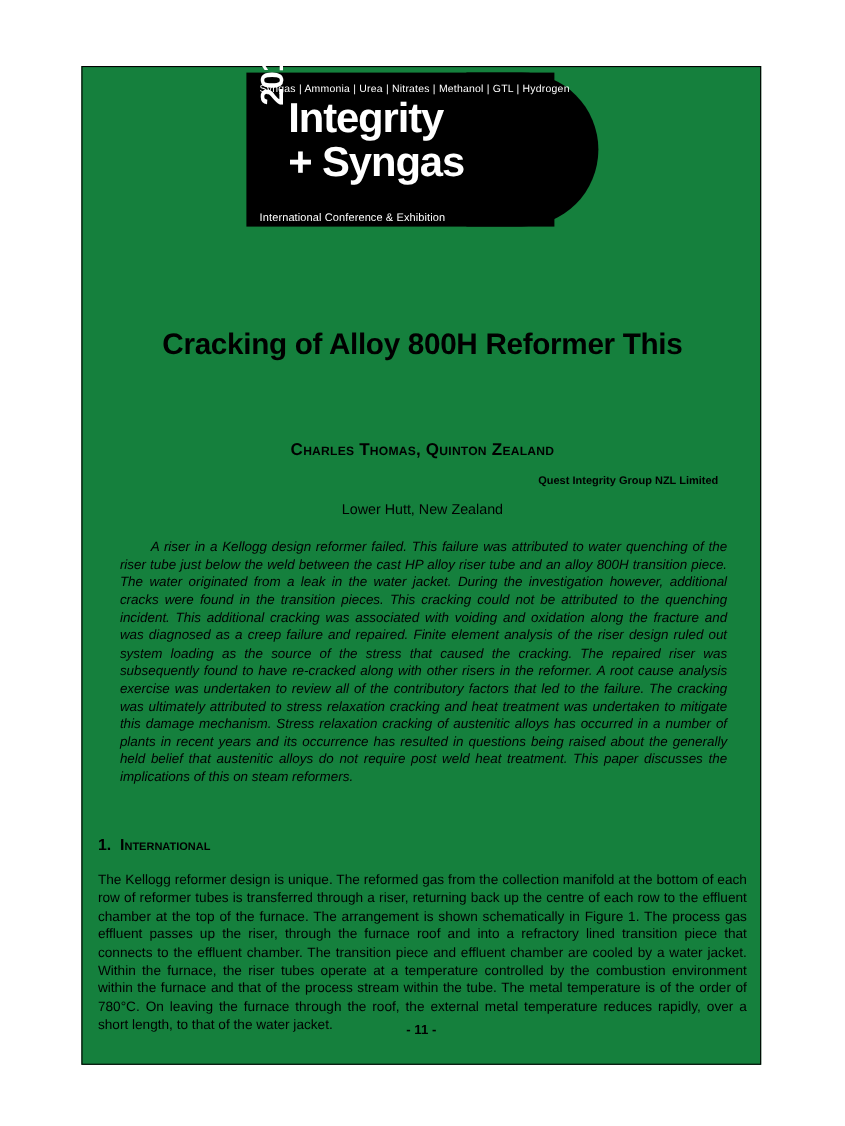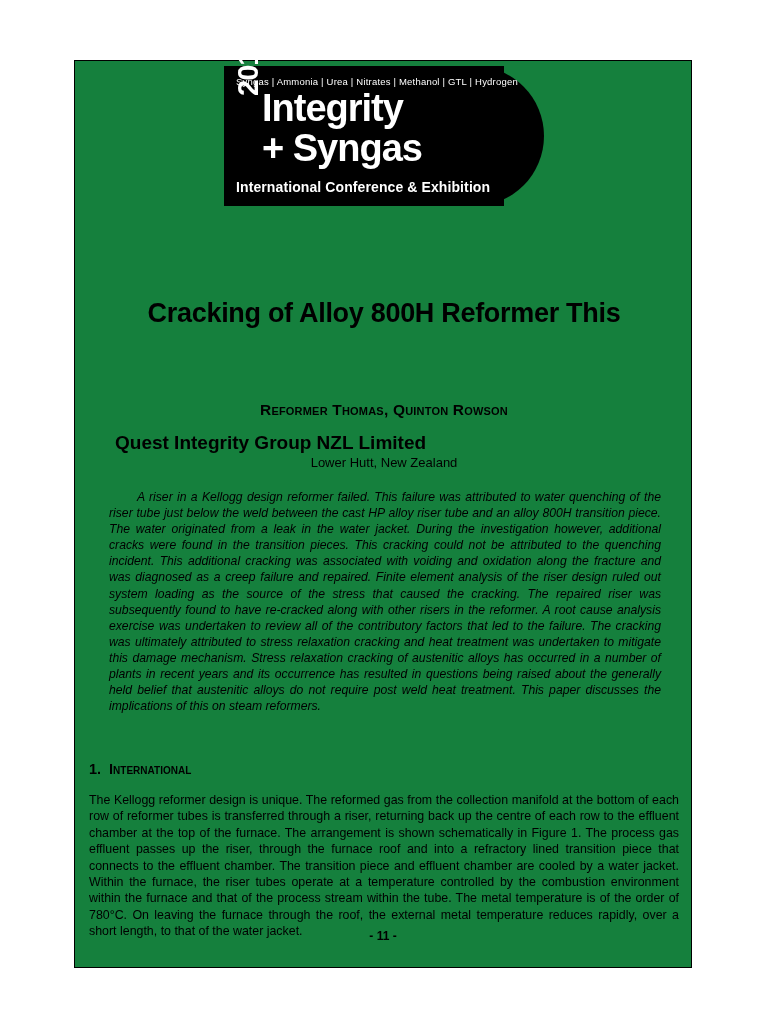--- a/index.html
+++ b/index.html
@@ -80,24 +80,24 @@
     color: #fff;
     font-size: 38px;
     font-weight: bold;
     line-height: 40px;
     letter-spacing: -1px;
     white-space: nowrap;
   }
   .logo-sub {
     position: absolute;
     left: 12px;
-    top: 113px;
-    color: #fff;
-    font-size: 14px;
-    font-weight: bold;
+    top: 127px;
+    color: #fff;
+    font-size: 10px;
+    font-weight: normal;
     letter-spacing: 0.1px;
     white-space: nowrap;
   }
 
   
   .title {
     position: absolute;
     left: 40px;
     top: 235px;
     width: 538px;
@@ -116,22 +116,22 @@
     font-size: 15.5px;
     font-weight: bold;
     font-variant: small-caps;
     letter-spacing: 0.2px;
   }
   .company {
     position: absolute;
     left: 40px;
     top: 371px;
     width: 538px;
-    text-align: left;
-    font-size: 19px;
+    text-align: right;
+    font-size: 10px;
     font-weight: bold;
   }
   .location {
     position: absolute;
     left: 40px;
     top: 394px;
     width: 538px;
     text-align: center;
     font-size: 13px;
   }
@@ -193,21 +193,21 @@
     <div class="logo-year">2014</div>
     <div class="logo-main">
       <div>Integrity</div>
       <div>+ Syngas</div>
     </div>
     <div class="logo-sub">International Conference &amp; Exhibition</div>
   </div>
 
   <div class="title">Cracking of Alloy 800H Reformer This</div>
 
-  <div class="authors">Reformer Thomas, Quinton Rowson</div>
+  <div class="authors">Charles Thomas, Quinton Zealand</div>
   <div class="company">Quest Integrity Group NZL Limited</div>
   <div class="location">Lower Hutt, New Zealand</div>
 
   <div class="abstract">A riser in a Kellogg design reformer failed. This failure was attributed to water quenching of the riser tube just below the weld between the cast HP alloy riser tube and an alloy 800H transition piece. The water originated from a leak in the water jacket. During the investigation however, additional cracks were found in the transition pieces. This cracking could not be attributed to the quenching incident. This additional cracking was associated with voiding and oxidation along the fracture and was diagnosed as a creep failure and repaired. Finite element analysis of the riser design ruled out system loading as the source of the stress that caused the cracking. The repaired riser was subsequently found to have re-cracked along with other risers in the reformer. A root cause analysis exercise was undertaken to review all of the contributory factors that led to the failure. The cracking was ultimately attributed to stress relaxation cracking and heat treatment was undertaken to mitigate this damage mechanism. Stress relaxation cracking of austenitic alloys has occurred in a number of plants in recent years and its occurrence has resulted in questions being raised about the generally held belief that austenitic alloys do not require post weld heat treatment. This paper discusses the implications of this on steam reformers.</div>
 
   <div class="section-head">
     <span class="num">1.</span><span>International</span>
   </div>
 
   <div class="body-text">The Kellogg reformer design is unique. The reformed gas from the collection manifold at the bottom of each row of reformer tubes is transferred through a riser, returning back up the centre of each row to the effluent chamber at the top of the furnace. The arrangement is shown schematically in Figure 1. The process gas effluent passes up the riser, through the furnace roof and into a refractory lined transition piece that connects to the effluent chamber. The transition piece and effluent chamber are cooled by a water jacket. Within the furnace, the riser tubes operate at a temperature controlled by the combustion environment within the furnace and that of the process stream within the tube. The metal temperature is of the order of 780°C. On leaving the furnace through the roof, the external metal temperature reduces rapidly, over a short length, to that of the water jacket.</div>

